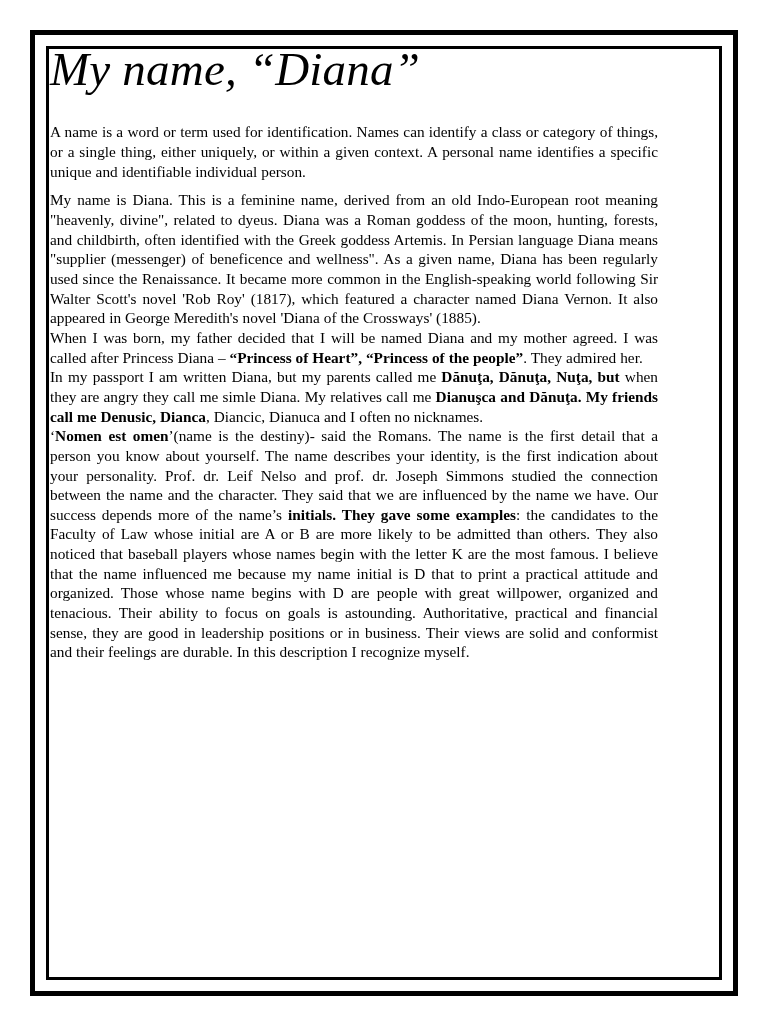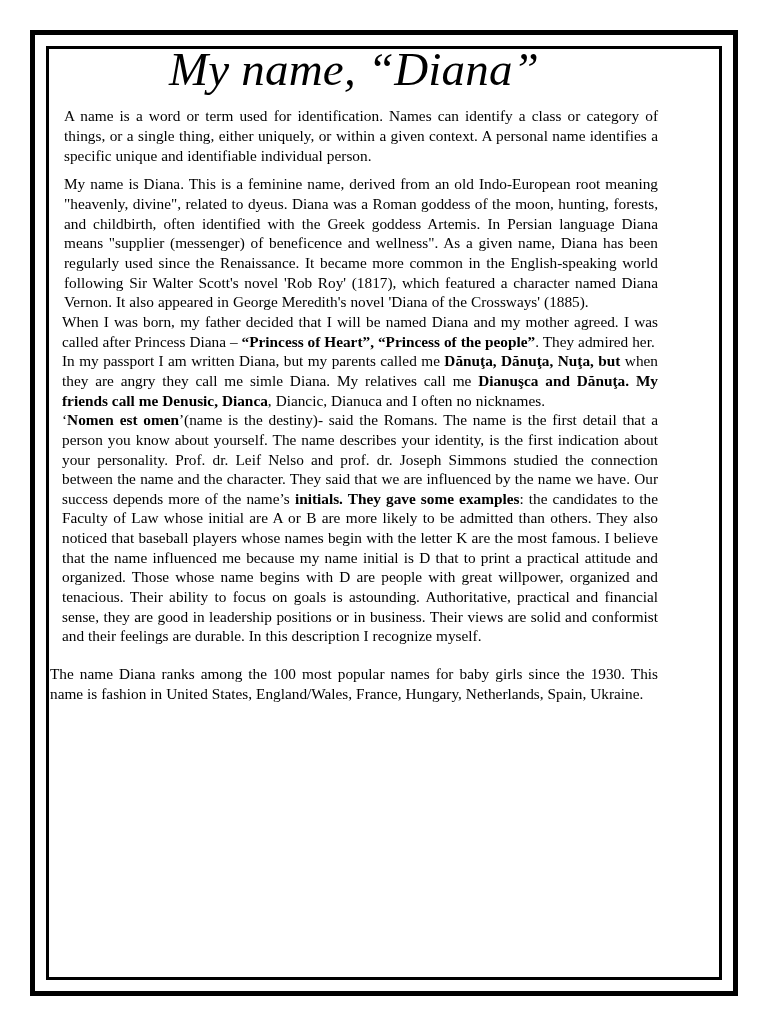--- a/index.html
+++ b/index.html
@@ -61,54 +61,53 @@
     width: 608px;
     box-sizing: border-box;
   }
 
   .doc-title {
     font-family: "Liberation Serif", "DejaVu Serif", serif;
     font-style: italic;
     font-weight: 400;
     font-size: 47px;
     line-height: 1.05;
-    text-align: center;
+    text-align: left;
     letter-spacing: 0.2px;
-    margin: 0 0 12px 0;
+    margin: 0 0 28px 0;
     padding: 0;
   }
 
   .body-text {
     font-size: 15.3px;
     line-height: 1.285;
     text-align: justify;
     text-justify: inter-word;
     margin: 0;
     padding: 0;
     word-spacing: 0.15px;
   }
 
   p.para {
     margin: 0 0 0 0;
     text-indent: 0;
   }
 
   p.para + p.para {
     margin-top: 0;
-    padding-left: 12px;
   }
 
   .gap-small { height: 9px; }
   .gap-last { height: 18px; }
 
   b, .bold { font-weight: bold; }
 
   
   .para { white-space: normal; }
-  .indent-lg { text-indent: 47px; padding-left: 14px; }
+  .indent-lg { text-indent: 47px; }
   .indent-sm { text-indent: 26px; }
   .indent-xs { text-indent: 22px; }
 </style>
 </head>
 <body>
 
 <div class="page">
 
   <div class="frame-outer">
     <div class="frame-gap">
@@ -127,17 +126,16 @@
 
       <p class="para indent-lg"><span>My name is Diana. This is a feminine name, derived from an old Indo-European  root  meaning "heavenly, divine", related to dyeus. Diana was a Roman goddess of the moon, hunting, forests, and childbirth, often identified with the Greek goddess Artemis.  In Persian language Diana means "supplier (messenger) of beneficence and wellness". As a given name, Diana has been regularly used since the Renaissance. It became more common in the English-speaking world following Sir Walter Scott's novel 'Rob Roy' (1817), which featured a character named Diana Vernon. It also appeared in George Meredith's novel 'Diana of the Crossways' (1885).</span></p>
 
       <p class="para indent-sm"><span>When I was born, my father decided that I will be named  Diana and my mother agreed. I was called after Princess Diana – </span><span class="bold">“Princess of Heart”, “Princess of the people”</span><span>. They admired her.</span></p>
 
       <p class="para indent-xs"><span> In my passport I am written Diana, but my parents called me </span><span class="bold">Dănuţa, Dănuţa, Nuţa, but</span><span> when they are angry they call me simle Diana. My relatives call me </span><span class="bold">Dianuşca  and Dănuţa. My friends call me Denusic, Dianca</span><span>, Diancic, Dianuca and I often no nicknames.</span></p>
 
       <p class="para indent-xs"><span> ‘</span><span class="bold">Nomen est omen</span><span>’(name is the destiny)- said the Romans. The name is the first detail that a person you know about yourself. The name describes your identity, is the first indication about your personality. Prof. dr. Leif  Nelso and  prof. dr. Joseph Simmons studied the connection between the name and the character. They said that we are influenced by the name we have. Our success  depends more of the name’s </span><span class="bold">initials. They gave some examples</span><span>:  the candidates to the Faculty of Law whose initial are A or B are more likely to be admitted than others. They also noticed that baseball players whose names begin with the letter K are the most famous. I believe that the name influenced me because my name initial is D that to print a practical attitude and organized. Those whose name begins with D are people with great willpower, organized and tenacious. Their ability to focus on goals is astounding. Authoritative, practical and financial sense, they are good in leadership positions or in business. Their views are solid and conformist and their feelings are durable. In this description I recognize myself.</span></p>
       <div class="gap-last"></div>
 
-      <p class="para indent-sm"><span>The name Diana ranks among the 100 most popular names for baby girls since the 1930. This name is fashion in United States, England/Wales, France, Hungary, Netherlands, Spain, Ukraine.</span></p>
 
     </div>
   </div>
 </div>
 
 </body></html>

